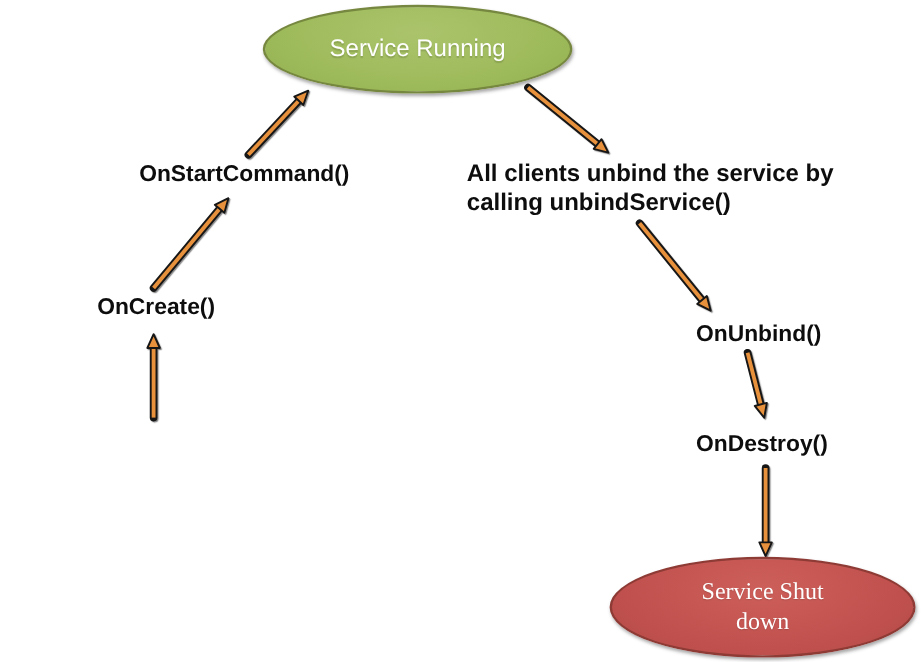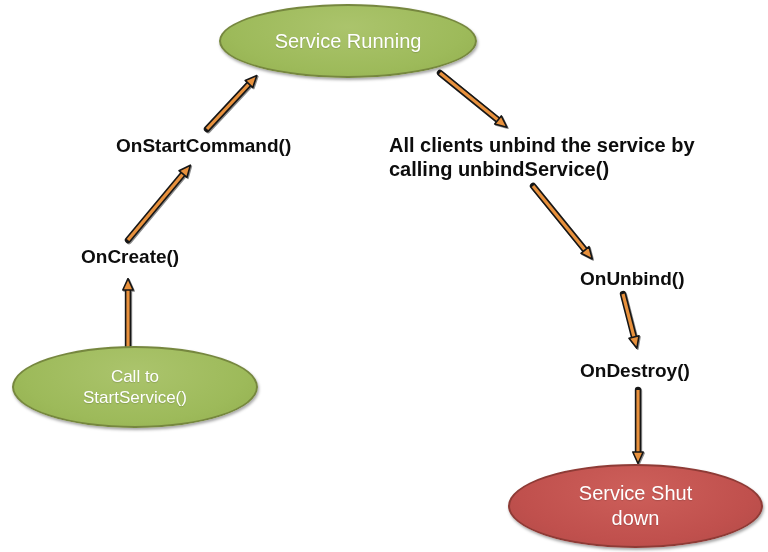--- a/index.html
+++ b/index.html
@@ -59,20 +59,21 @@
     box-sizing: border-box;
     box-shadow: 1px 2px 3px rgba(0,0,0,0.35);
   }
   .node.green {
     background: radial-gradient(ellipse at 50% 30%, var(--green-fill-light) 0%, var(--green-fill) 65%, #92ae4e 100%);
     border: 2.5px solid var(--green-border);
   }
   .node.red {
     background: radial-gradient(ellipse at 50% 30%, var(--red-fill-light) 0%, var(--red-fill) 65%, #b04a47 100%);
     border: 2.5px solid var(--red-border);
+    font-family: Liberation Serif, serif;
   }
   .node-label {
     color: var(--node-text);
     white-space: pre-line;
     line-height: 1.25;
     text-shadow: 0 1px 1px rgba(0,0,0,0.15);
   }
   .node-label.lg { font-size: 20px; }
   .node-label.md { font-size: 17px; }
   .flow-label {
@@ -129,24 +130,20 @@
     <g class="arrow">
       <line class="out" x1="638" y1="390" x2="638" y2="452"></line>
       <line class="in" x1="638" y1="390" x2="638" y2="452" marker-end="url(#head)"></line>
     </g>
   </svg>
 
   <div class="node green" style="left:219px; top:4px; width:258px; height:74px;">
     <span class="node-label lg">Service Running</span>
   </div>
 
-  <div class="node green" style="left:12px; top:346px; width:246px; height:82px;">
-    <span class="node-label md">Call to
-StartService()</span>
-  </div>
 
   <div class="node red" style="left:508px; top:464px; width:255px; height:84px;">
     <span class="node-label lg">Service Shut
 down</span>
   </div>
 
   <div class="flow-label fn" style="left:116px; top:135px;">OnStartCommand()</div>
 
   <div class="flow-label fn" style="left:81px; top:246px;">OnCreate()</div>
 

